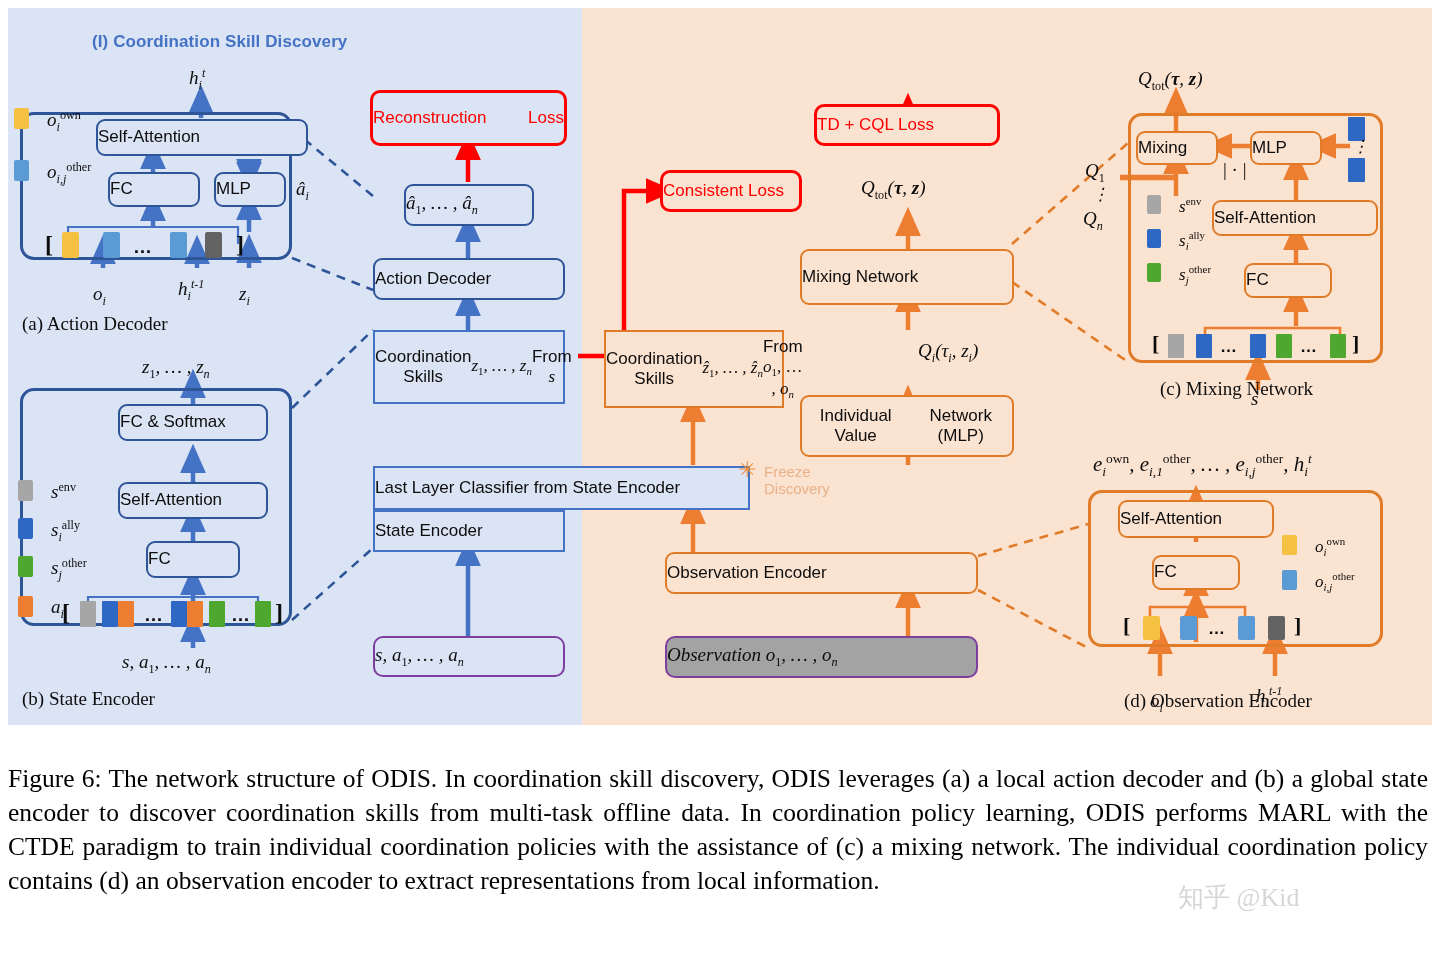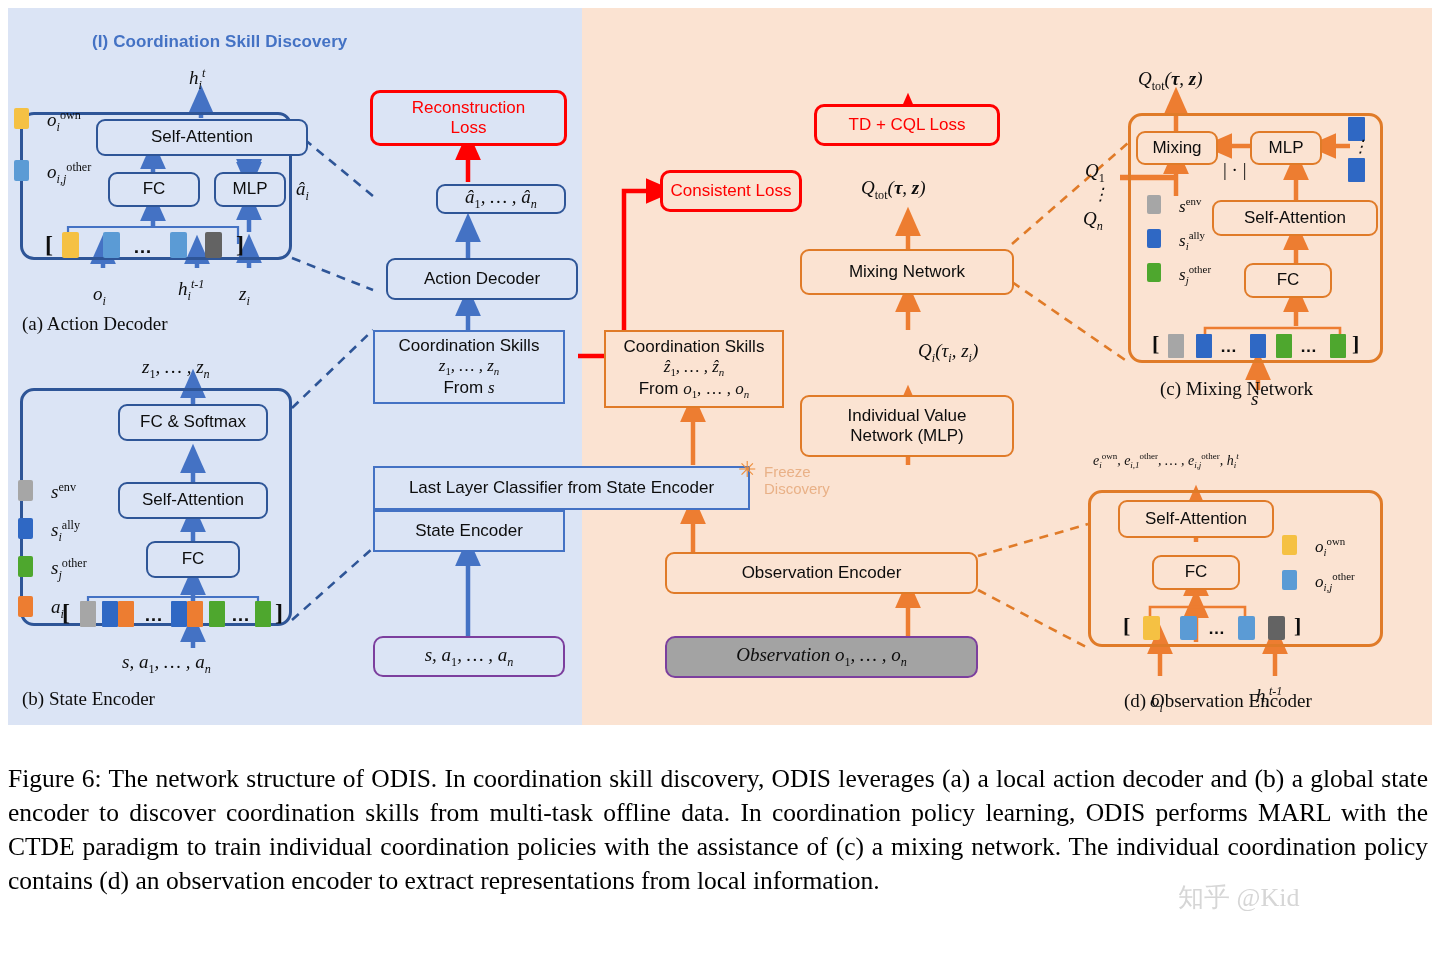--- a/index.html
+++ b/index.html
@@ -9,22 +9,22 @@
   
   .panel{position:absolute;top:8px;height:717px;}
   #panel-left{left:8px;width:574px;background:#dbe4f5;}
   #panel-right{left:582px;width:850px;background:#fbe3d2;}
 
   .panel-title{position:absolute;font-weight:bold;font-size:17px;letter-spacing:.1px;white-space:nowrap;}
   #title-left{color:#4472c4;left:92px;top:32px;}
   #title-right{color:#ed8b3c;left:788px;top:32px;}
 
   
-  .box{position:absolute;box-sizing:border-box;display:flex;flex-direction:column;
-       align-items:center;justify-content:center;text-align:center;
+  .box{position:absolute;box-sizing:border-box;display:flex;flex-direction:row;
+       align-items:center;justify-content:space-between;text-align:center;
        font-size:17px;color:#0d0d0d;line-height:1.18;}
   .b-blue{border:2.5px solid #2e5597;background:#dbe4f5;border-radius:9px;}
   .b-blue-sq{border:2px solid #4472c4;background:#dbe4f5;border-radius:0;}
   .b-orange{border:2.5px solid #e07b28;background:#fbe3d2;border-radius:9px;}
   .b-orange-sq{border:2px solid #e07b28;background:#fbe3d2;border-radius:0;}
   .b-red{border:3.5px solid #ff0000;background:#fff;border-radius:10px;color:#ff0000;font-weight:500;}
   .b-red.on-orange{background:#fbe3d2;}
   .b-purple{border:2.5px solid #7c3f9e;background:#dbe4f5;border-radius:10px;}
   .b-purple.on-orange{background:#a3a3a3;}
   .outer-blue{border:3px solid #2e5597;background:transparent;border-radius:14px;}
@@ -254,25 +254,25 @@
   <div class="brk" style="left:275px;top:599px;">]</div>
 
   <div class="lbl" style="left:122px;top:651px;"><span class="it">s</span>, <span class="it">a</span><sub>1</sub>, … , <span class="it">a</span><sub class="it">n</sub></div>
   <div class="cap" style="left:22px;top:688px;">(b) State Encoder</div>
 
   <div class="box b-red" style="left:370px;top:90px;width:197px;height:56px;background:#dbe4f5;">
     <span>Reconstruction</span>
     <span>Loss</span>
   </div>
 
-  <div class="box b-blue" style="left:404px;top:184px;width:130px;height:30px;margin-left:32px;">
+  <div class="box b-blue" style="left:404px;top:184px;width:130px;height:42px;">
     <span class="lbl" style="position:static">â<sub>1</sub>, … , â<sub class="it">n</sub></span>
   </div>
 
-  <div class="box b-blue" style="left:373px;top:258px;width:192px;height:42px;margin-left:13px;">
+  <div class="box b-blue" style="left:373px;top:258px;width:192px;height:42px;">
     <span>Action Decoder</span>
   </div>
 
   <div class="box b-blue-sq" style="left:373px;top:330px;width:192px;height:74px;">
     <span>Coordination Skills</span>
     <span class="lbl" style="position:static;font-size:17px"><span class="it">z</span><sub>1</sub>, … , <span class="it">z</span><sub class="it">n</sub></span>
     <span style="font-size:17px">From <span class="it" style="font-family:'Liberation Serif',serif">s</span></span>
   </div>
 
   <div class="box b-blue-sq" style="left:373px;top:510px;width:192px;height:42px;">
@@ -296,21 +296,21 @@
     <span class="lbl" style="position:static;font-size:17px">ẑ<sub>1</sub>, … , ẑ<sub class="it">n</sub></span>
     <span style="font-size:17px">From <span style="font-family:'Liberation Serif',serif"><span class="it">o</span><sub>1</sub>, … , <span class="it">o</span><sub class="it">n</sub></span></span>
   </div>
 
   <div class="box b-red on-orange" style="left:814px;top:104px;width:186px;height:42px;">
     <span>TD + CQL Loss</span>
   </div>
 
   <div class="lbl" style="left:861px;top:177px;"><span class="it">Q</span><sub>tot</sub>(<b class="it">τ</b>, <b class="it">z</b>)</div>
 
-  <div class="box b-orange" style="left:800px;top:249px;width:214px;height:46px;">
+  <div class="box b-orange" style="left:800px;top:249px;width:214px;height:56px;">
     <span>Mixing Network</span>
   </div>
 
   <div class="lbl" style="left:918px;top:340px;"><span class="it">Q</span><sub class="it">i</sub>(<span class="it">τ</span><sub class="it">i</sub>, <span class="it">z</span><sub class="it">i</sub>)</div>
 
   <div class="box b-orange" style="left:800px;top:395px;width:214px;height:62px;">
     <span>Individual Value</span>
     <span>Network (MLP)</span>
   </div>
 
@@ -380,21 +380,21 @@
 
   <div class="box outer-orange" style="left:1088px;top:490px;width:295px;height:157px;"></div>
 
   <div class="box b-orange" style="left:1118px;top:500px;width:156px;height:38px;">
       <span>Self-Attention</span>
     </div>
   <div class="box b-orange" style="left:1152px;top:555px;width:88px;height:35px;">
       <span>FC</span>
     </div>
 
-  <div class="lbl" style="left:1093px;top:451px;font-size:14px"><span class="it">e</span><sub class="it">i</sub><sup>own</sup>, <span class="it">e</span><sub class="it">i,1</sub><sup>other</sup>, … , <span class="it">e</span><sub class="it">i,j</sub><sup>other</sup>, <span class="it">h</span><sub class="it">i</sub><sup class="it">t</sup></div>
+  <div class="lbl" style="left:1093px;top:451px;font-size:21px"><span class="it">e</span><sub class="it">i</sub><sup>own</sup>, <span class="it">e</span><sub class="it">i,1</sub><sup>other</sup>, … , <span class="it">e</span><sub class="it">i,j</sub><sup>other</sup>, <span class="it">h</span><sub class="it">i</sub><sup class="it">t</sup></div>
 
   <div class="legend-row" style="left:1282px;top:535px;">
     <span class="sw" style="background:#f5c143;width:15px;height:20px"></span>
     <span class="lbl" style="position:static;font-size:17px"><span class="it">o</span><sub class="it">i</sub><sup>own</sup></span>
   </div>
   <div class="legend-row" style="left:1282px;top:570px;">
     <span class="sw" style="background:#5b9bd5;width:15px;height:20px"></span>
     <span class="lbl" style="position:static;font-size:17px"><span class="it">o</span><sub class="it">i,j</sub><sup>other</sup></span>
   </div>
 

